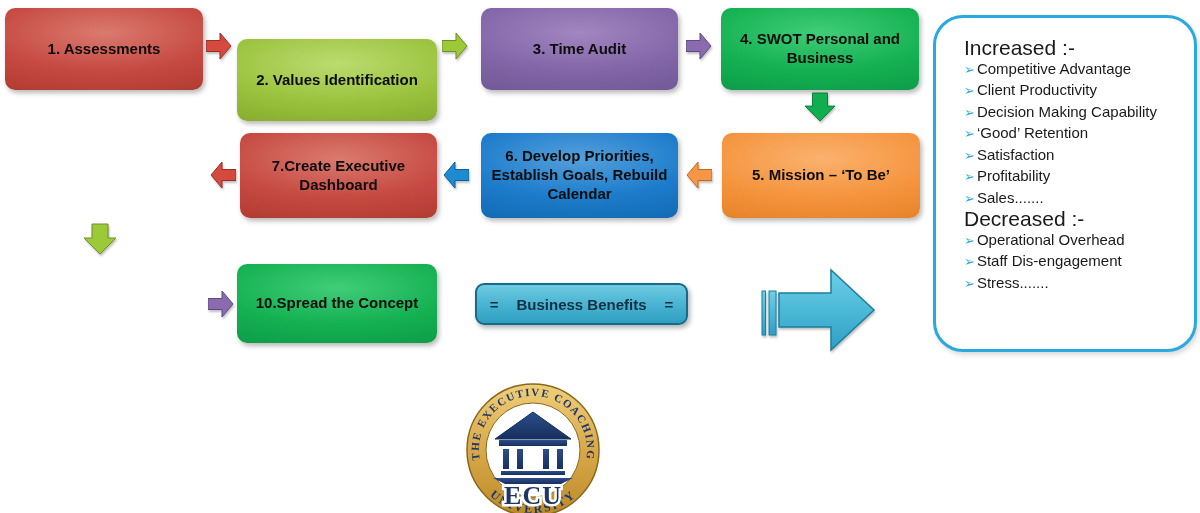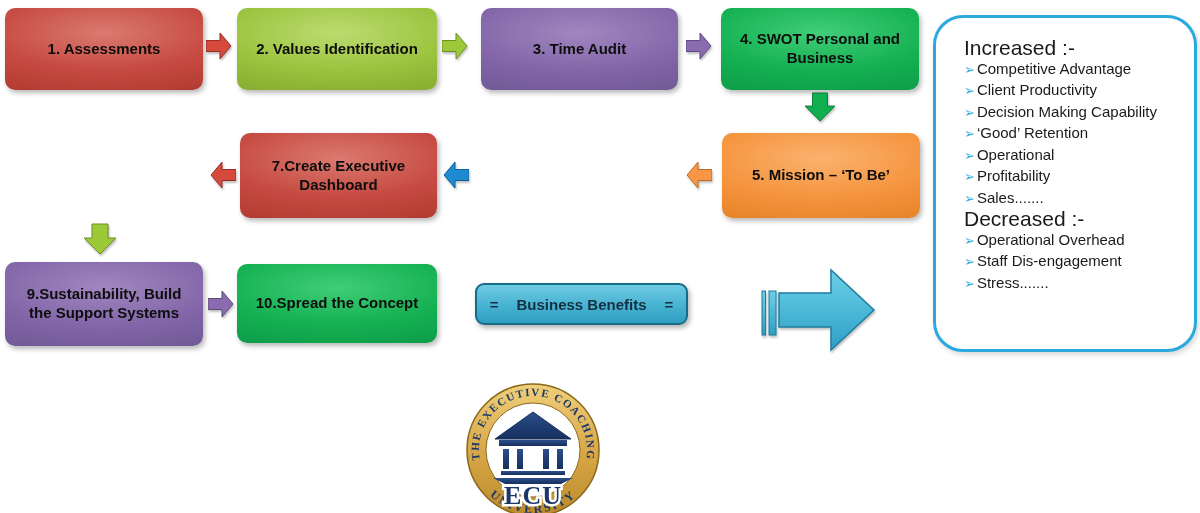--- a/index.html
+++ b/index.html
@@ -2,21 +2,21 @@
 <html><head>
 <meta charset="utf-8">
 <style>
   html,body{margin:0;padding:0;background:#fff;}
   .canvas{position:relative;width:1200px;height:513px;background:#fff;overflow:hidden;
           font-family:"Liberation Sans",sans-serif;padding-left:42px;}
   .fbox{position:absolute;border-radius:10px;display:flex;align-items:center;justify-content:center;
         text-align:center;font-weight:bold;color:#0d0d0d;font-size:15px;line-height:1.25;
         padding:4px 10px;box-sizing:border-box;box-shadow:2px 3px 5px rgba(0,0,0,.28);}
   .bx-red    {background:radial-gradient(ellipse 120% 95% at 50% 30%, #da7a70 0%, #c64a41 48%, #a93529 100%);}
-  .bx-ygreen {background:radial-gradient(ellipse 120% 95% at 50% 30%, #bcdb70 0%, #9bc33e 48%, #7fa22a 100%);}
+  .bx-ygreen {background:radial-gradient(ellipse 120% 95% at 50% 30%, #bcdb70 0%, #9bc33e 48%, #7fa22a 100%);margin-top:31px;}
   .bx-purple {background:radial-gradient(ellipse 120% 95% at 50% 30%, #a habits0 0%, #8266a8 48%, #6a538e 100%);}
   .bx-purple {background:radial-gradient(ellipse 120% 95% at 50% 30%, #a186c0 0%, #8266a8 48%, #6a538e 100%);}
   .bx-green  {background:radial-gradient(ellipse 120% 95% at 50% 30%, #41cd78 0%, #14b152 48%, #0a9445 100%);text-align:center;}
   .bx-orange {background:radial-gradient(ellipse 120% 95% at 50% 30%, #fab26e 0%, #f5943e 48%, #e07c20 100%);}
   .bx-blue   {background:radial-gradient(ellipse 120% 95% at 50% 30%, #55a0dc 0%, #1c7ccb 48%, #0f62aa 100%);}
   .arr{position:absolute;filter:drop-shadow(1px 2px 1px rgba(0,0,0,.25));}
   .benefits-box{position:absolute;left:475px;top:283px;width:213px;height:42px;border-radius:9px;
         background:linear-gradient(180deg,#6fcbe2 0%,#4db6d4 45%,#2f9fc2 100%);
         border:2px solid #176b88;box-sizing:border-box;display:flex;align-items:center;justify-content:center;
         font-weight:bold;font-size:15px;color:#14303f;box-shadow:2px 3px 5px rgba(0,0,0,.3);}
@@ -62,34 +62,34 @@
 
   <svg class="arr" style="left:210px;top:161px" width="26" height="28" viewBox="0 0 26 28">
     <polygon points="26,8.5 12,8.5 12,1 1,14 12,27 12,19.5 26,19.5" stroke="#962f28" stroke-width="1" fill="#d6493d"></polygon>
   </svg>
   <div class="fbox bx-red" style="left:240px;top:133px;width:197px;height:85px">
     <span>7.Create Executive Dashboard</span>
   </div>
   <svg class="arr" style="left:443px;top:161px" width="26" height="28" viewBox="0 0 26 28">
     <polygon points="26,8.5 12,8.5 12,1 1,14 12,27 12,19.5 26,19.5" stroke="#0f5e9e" stroke-width="1" fill="#1e8bd1"></polygon>
   </svg>
+  <div class="fbox bx-blue" style="left:481px;top:133px;width:197px;height:85px">
+    <span>6. Develop Priorities, Establish Goals,  Rebuild Calendar</span>
+  </div>
   <svg class="arr" style="left:686px;top:161px" width="26" height="28" viewBox="0 0 26 28">
     <polygon points="26,8.5 12,8.5 12,1 1,14 12,27 12,19.5 26,19.5" stroke="#c26a1e" stroke-width="1" fill="#f79646"></polygon>
   </svg>
   <div class="fbox bx-orange" style="left:722px;top:133px;width:198px;height:85px">
     <span>5. Mission – ‘To Be’</span>
   </div>
 
   <svg class="arr" style="left:83px;top:221px" width="34" height="36" viewBox="0 0 34 32">
     <polygon points="9,1 25,1 25,15 33,15 17,31 1,15 9,15" stroke="#6e8f24" stroke-width="1" fill="#9bc938"></polygon>
   </svg>
 
-  <div class="fbox bx-purple" style="left:5px;top:262px;width:198px;height:84px">
-    <span>9.Sustainability, Build the Support Systems</span>
-  </div>
   <svg class="arr" style="left:208px;top:290px" width="26" height="28" viewBox="0 0 26 28">
     <polygon points="0,8.5 14,8.5 14,1 25,14 14,27 14,19.5 0,19.5" stroke="#5e4b80" stroke-width="1" fill="#8a6bb0"></polygon>
   </svg>
   <div class="fbox bx-green" style="left:237px;top:264px;width:200px;height:79px">
     <span>10.Spread the Concept</span>
   </div>
 
   <div class="benefits-box">
     <span>=</span>
     <span>Business Benefits</span>
@@ -108,21 +108,21 @@
     <rect x="9" y="24" width="7" height="44" fill="url(#cyanGrad)" stroke="#1e7e9e" stroke-width="1"></rect>
     <polygon points="19,26 71,26 71,3 114,43 71,83 71,60 19,60" fill="url(#cyanGrad)" stroke="#1e7e9e" stroke-width="1.5"></polygon>
   </svg>
 
   <div class="panel">
     <div class="p-title">Increased :-</div>
     <div class="p-item"><span class="bullet">➢</span><span>Competitive Advantage</span></div>
     <div class="p-item"><span class="bullet">➢</span><span>Client Productivity</span></div>
     <div class="p-item"><span class="bullet">➢</span><span>Decision Making Capability</span></div>
     <div class="p-item"><span class="bullet">➢</span><span>‘Good’ Retention</span></div>
-    <div class="p-item"><span class="bullet">➢</span><span>Operational</span></div>
+    <div class="p-item"><span class="bullet">➢</span><span>Satisfaction</span></div>
     <div class="p-item"><span class="bullet">➢</span><span>Profitability</span></div>
     <div class="p-item"><span class="bullet">➢</span><span>Sales.......</span></div>
     <div class="p-title">Decreased :-</div>
     <div class="p-item"><span class="bullet">➢</span><span>Operational Overhead</span></div>
     <div class="p-item"><span class="bullet">➢</span><span>Staff Dis-engagement</span></div>
     <div class="p-item"><span class="bullet">➢</span><span>Stress.......</span></div>
   </div>
 
   <div class="logo-wrap">
     <svg width="148" height="140" viewBox="0 0 148 140">

